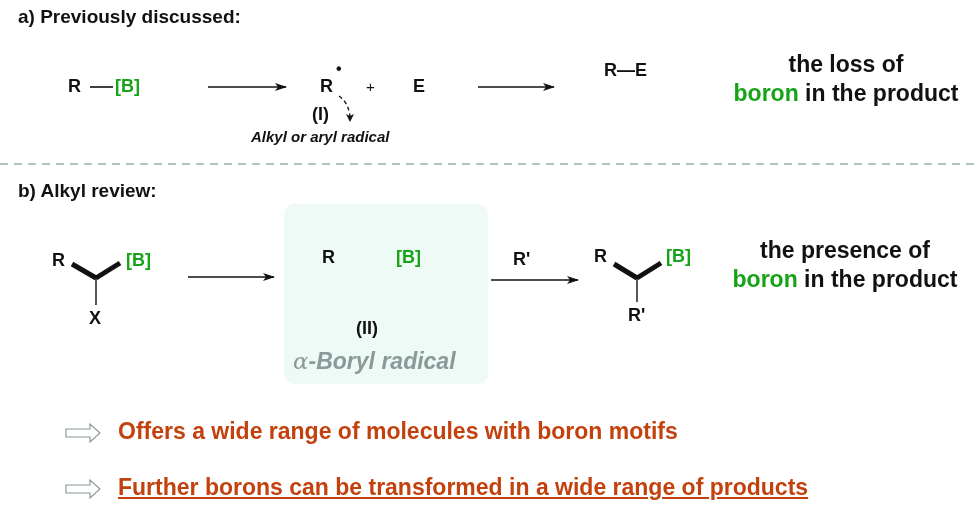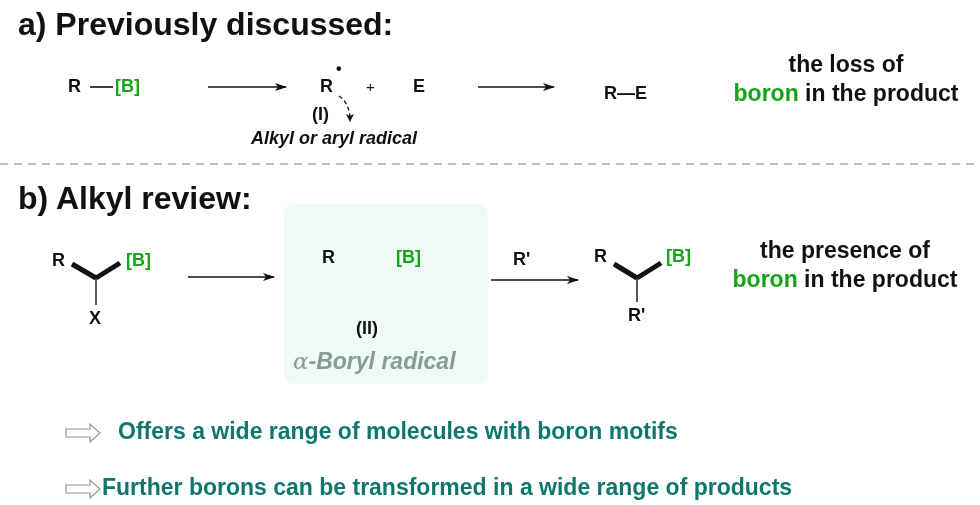--- a/index.html
+++ b/index.html
@@ -1,25 +1,25 @@
 <!DOCTYPE html>
 <html><head>
 <meta charset="utf-8">
 <style>
   html, body { margin: 0; padding: 0; background: #ffffff; }
   body { width: 980px; height: 505px; position: relative; overflow: hidden;
          font-family: "Liberation Sans", "DejaVu Sans", sans-serif; color: #111; }
   .abs { position: absolute; }
-  .heading { font-size: 32px; font-weight: bold; color: #111; }
+  .heading { font-size: 19px; font-weight: bold; color: #111; }
   .atom { font-size: 18px; font-weight: bold; color: #111; }
   .green { color: #17a317; }
   .note { font-size: 23px; font-weight: bold; text-align: center; line-height: 29px; color: #111; }
-  .italic-label { font-size: 18px; font-weight: bold; font-style: italic; color: #111; }
+  .italic-label { font-size: 15px; font-weight: bold; font-style: italic; color: #111; }
   .grey { color: #8a9a98; }
-  .bullet { font-size: 23px; font-weight: bold; color: #0f766e; }
+  .bullet { font-size: 23px; font-weight: bold; color: #c2410c; }
   .highlight-box { background: #eefaf6; border-radius: 10px; }
   svg { position: absolute; left: 0; top: 0; }
 </style>
 </head>
 <body>
 
 <svg width="980" height="505">
   <defs>
     <marker id="ah" markerWidth="12" markerHeight="8" refX="11" refY="4" orient="auto" markerUnits="userSpaceOnUse">
       <path d="M0,0 L12,4 L0,8 L3,4 Z" fill="#111"></path>
@@ -67,21 +67,21 @@
 <div class="abs atom" style="left:68px; top:76px;">R</div>
 <div class="abs atom green" style="left:115px; top:76px;">[B]</div>
 
 <div class="abs atom" style="left:320px; top:76px;">R</div>
 <div class="abs atom" style="left:336px; top:60px; font-size:16px;">•</div>
 <div class="abs" style="left:366px; top:78px; font-size:15px;">+</div>
 <div class="abs atom" style="left:413px; top:76px;">E</div>
 <div class="abs atom" style="left:312px; top:104px;">(I)</div>
 <div class="abs italic-label" style="left:251px; top:128px;">Alkyl or aryl radical</div>
 
-<div class="abs atom" style="left:604px; top:83px;text-align:right;">R—E</div>
+<div class="abs atom" style="left:604px; top:60px;text-align:right;">R—E</div>
 
 <div class="abs note" style="left:706px; top:50px; width:280px;">
   <div>the loss of</div>
   <div><span class="green">boron</span><span> in the product</span></div>
 </div>
 
 <div class="abs heading" style="left:18px; top:180px;">b) Alkyl review:</div>
 
 <div class="abs atom" style="left:52px; top:250px;">R</div>
 <div class="abs atom green" style="left:126px; top:250px;">[B]</div>
@@ -98,13 +98,13 @@
 <div class="abs atom" style="left:594px; top:246px;">R</div>
 <div class="abs atom green" style="left:666px; top:246px;">[B]</div>
 <div class="abs atom" style="left:628px; top:305px;">R'</div>
 
 <div class="abs note" style="left:705px; top:236px; width:280px;">
   <div>the presence of</div>
   <div><span class="green">boron</span><span> in the product</span></div>
 </div>
 
 <div class="abs bullet" style="left:118px; top:418px;">Offers a wide range of molecules with boron motifs</div>
-<div class="abs bullet" style="left:102px; top:474px;">Further borons can be transformed in a wide range of products</div>
+<div class="abs bullet" style="left:118px; top:474px;text-decoration:underline;">Further borons can be transformed in a wide range of products</div>
 
 </body></html>

